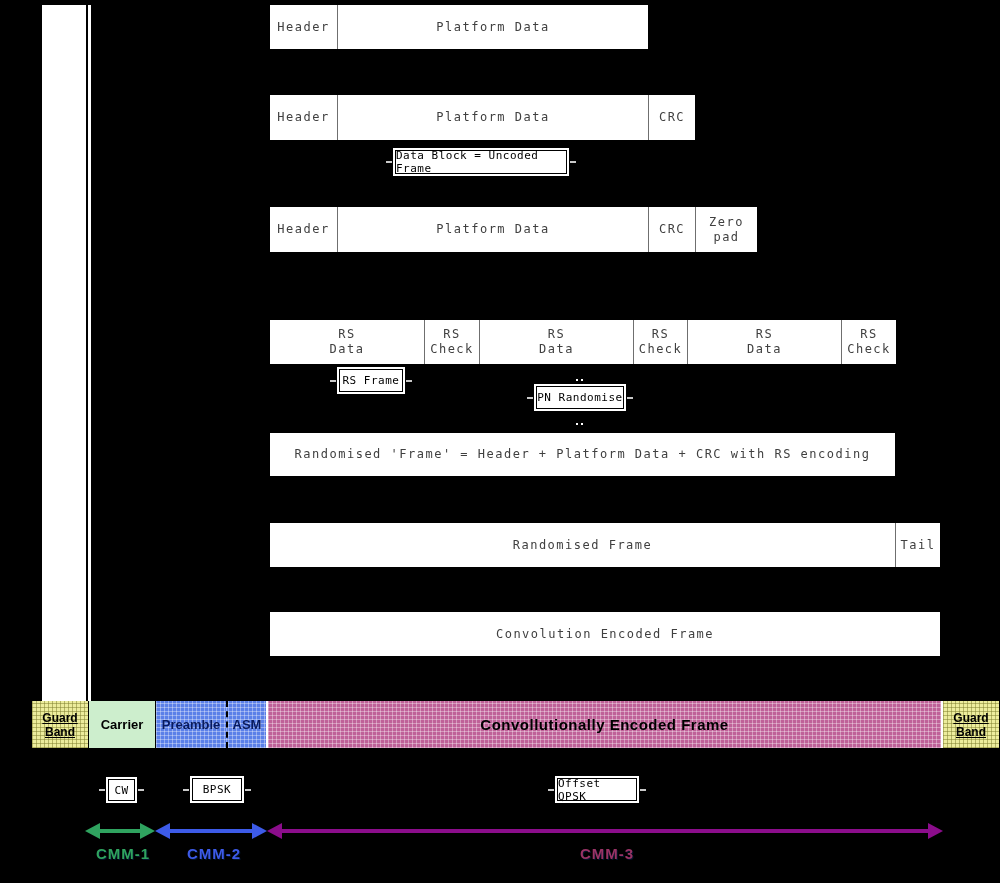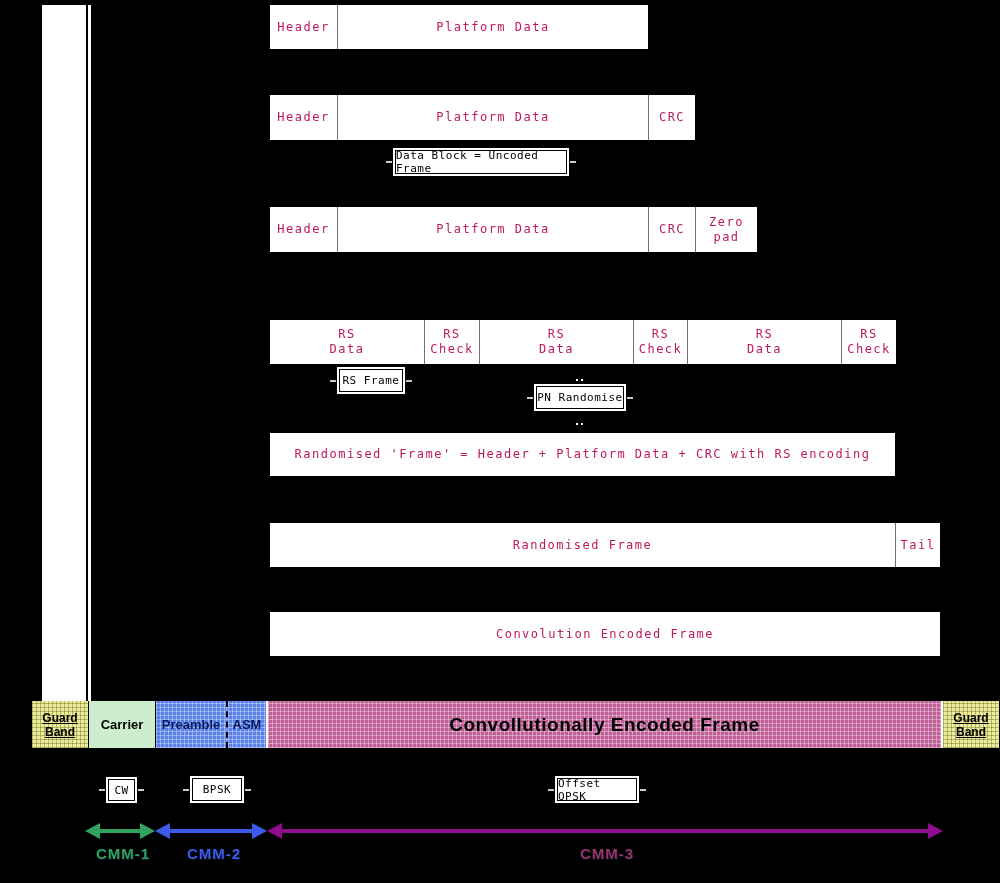--- a/index.html
+++ b/index.html
@@ -6,21 +6,21 @@
   .stage{position:relative;width:1000px;height:883px;background:#000;overflow:hidden;
          font-family:"DejaVu Sans Mono",monospace;}
 
   
   .vbar{position:absolute;left:42px;top:5px;width:49px;height:696px;background:#fff;}
   .vbar::after{content:"";position:absolute;right:3px;top:0;bottom:0;width:2px;background:#000;}
 
   
   .wrow{position:absolute;display:flex;background:#fff;}
   .cell{display:flex;flex-direction:column;align-items:center;justify-content:center;
-        color:#be185d;font-size:12px;letter-spacing:1.5px;text-align:center;line-height:15px;
+        color:#404040;font-size:12px;letter-spacing:1.5px;text-align:center;line-height:15px;
         box-sizing:border-box;}
   .cell + .cell{border-left:1px solid #6f6f6f;}
 
   
   .callout{position:absolute;background:#fff;border:1px solid #000;box-shadow:0 0 0 2px #fff;
         display:flex;align-items:center;justify-content:center;color:#000;
         font-size:11px;letter-spacing:0.5px;box-sizing:border-box;}
   .callout::before,.callout::after{content:"";position:absolute;top:50%;margin-top:-1px;
         width:6px;height:2px;background:#c9c9c9;}
   .callout::before{left:-10px;}
@@ -33,21 +33,21 @@
   .seg{display:flex;align-items:center;justify-content:center;text-align:center;
        font-family:"Liberation Sans",sans-serif;font-weight:bold;color:#000;
        box-sizing:border-box;}
   .seg.guard{font-size:12px;line-height:14px;background-color:#ecec9c;
        background-image:repeating-linear-gradient(0deg,rgba(125,125,45,.5) 0 1px,transparent 1px 4px),
                         repeating-linear-gradient(90deg,rgba(125,125,45,.5) 0 1px,transparent 1px 4px);text-decoration:underline;}
   .seg.carrier{font-size:13px;background:#cdeecd;}
   .seg.blue{font-size:13px;color:#081a5e;background-color:#5b80e8;
        background-image:repeating-linear-gradient(0deg,rgba(255,255,255,.35) 0 1px,transparent 1px 4px),
                         repeating-linear-gradient(90deg,rgba(255,255,255,.35) 0 1px,transparent 1px 4px);}
-  .seg.pink{font-size:19px;letter-spacing:0.5px;background-color:#bf6198;
+  .seg.pink{font-size:15px;letter-spacing:0.5px;background-color:#bf6198;
        background-image:repeating-linear-gradient(0deg,rgba(255,255,255,.35) 0 1px,transparent 1px 4px),
                         repeating-linear-gradient(90deg,rgba(255,255,255,.35) 0 1px,transparent 1px 4px);}
   .bl-black{border-left:1px solid #000;}
   .bl-dash{border-left:2px dashed #000;}
   .bl-white{border-left:2px solid #fff;}
 
   
   .arrow{position:absolute;display:flex;align-items:center;height:16px;}
   .ah{width:0;height:0;border-top:8px solid transparent;border-bottom:8px solid transparent;flex:0 0 auto;}
   .ah.l{border-right:15px solid var(--c);}

